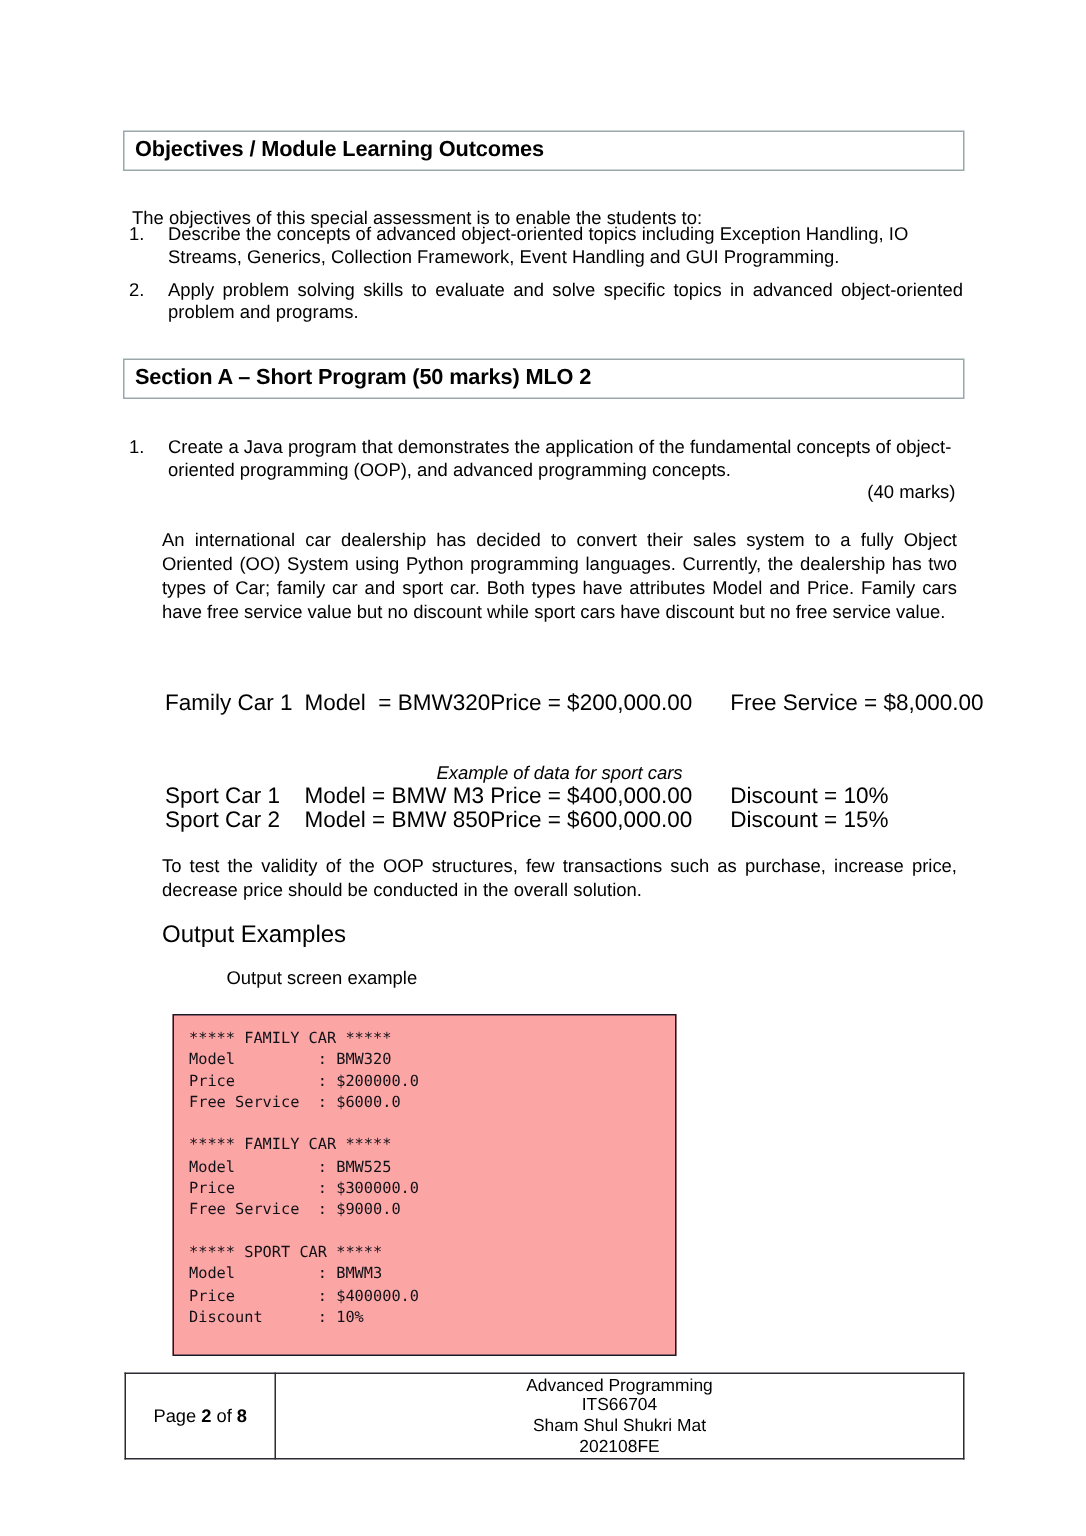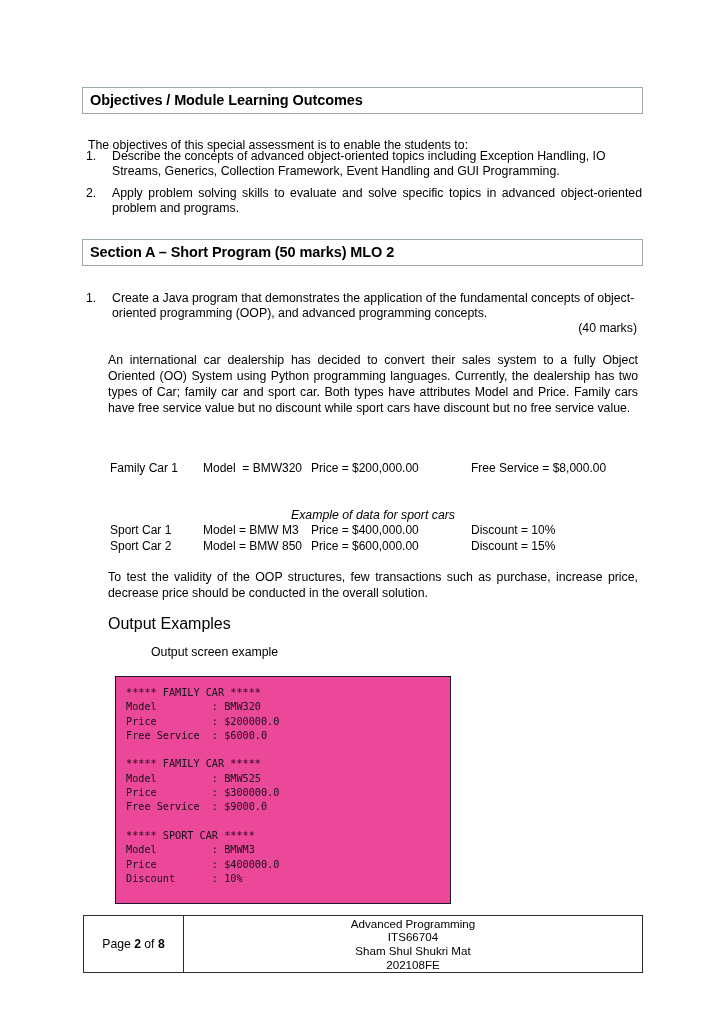--- a/index.html
+++ b/index.html
@@ -101,21 +101,21 @@
     font-size: 12.3px;
     font-style: italic;
     text-align: center;
   }
   #family-caption { left: 108px; top: 446px; width: 530px; }
   #sport-caption  { left: 108px; top: 508px; width: 530px; }
 
   .data-table {
     position: absolute;
     border-collapse: collapse;
-    font-size: 12px;
+    font-size: 15px;
   }
   .data-table td {
     padding: 0 0 1px 0;
     white-space: pre;
     vertical-align: top;
     line-height: 15px;
   }
   .data-table td.c-label { width: 93px; }
   .data-table td.c-model { width: 108px; }
   .data-table td.c-price { width: 160px; margin-left: 21px; }
@@ -149,21 +149,21 @@
 
   
   #console-box {
     position: absolute;
     left: 115px;
     top: 676px;
     width: 336px;
     height: 228px;
     box-sizing: border-box;
     border: 1px solid #1a1a28;
-    background: #ec4899;
+    background: #fca5a5;
     padding: 9px 0 0 10px;
   }
   #console-box pre {
     margin: 0;
     font-family: "DejaVu Sans Mono", "Liberation Mono", monospace;
     font-size: 10.2px;
     line-height: 14.3px;
     color: #111118;
     white-space: pre;
     letter-spacing: 0px;

